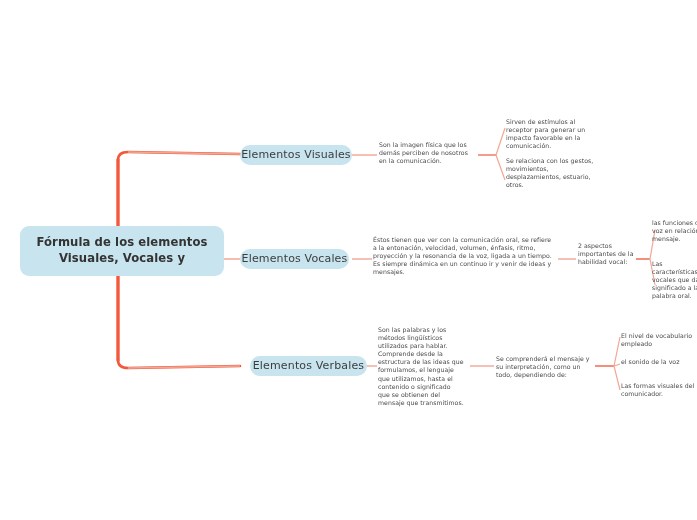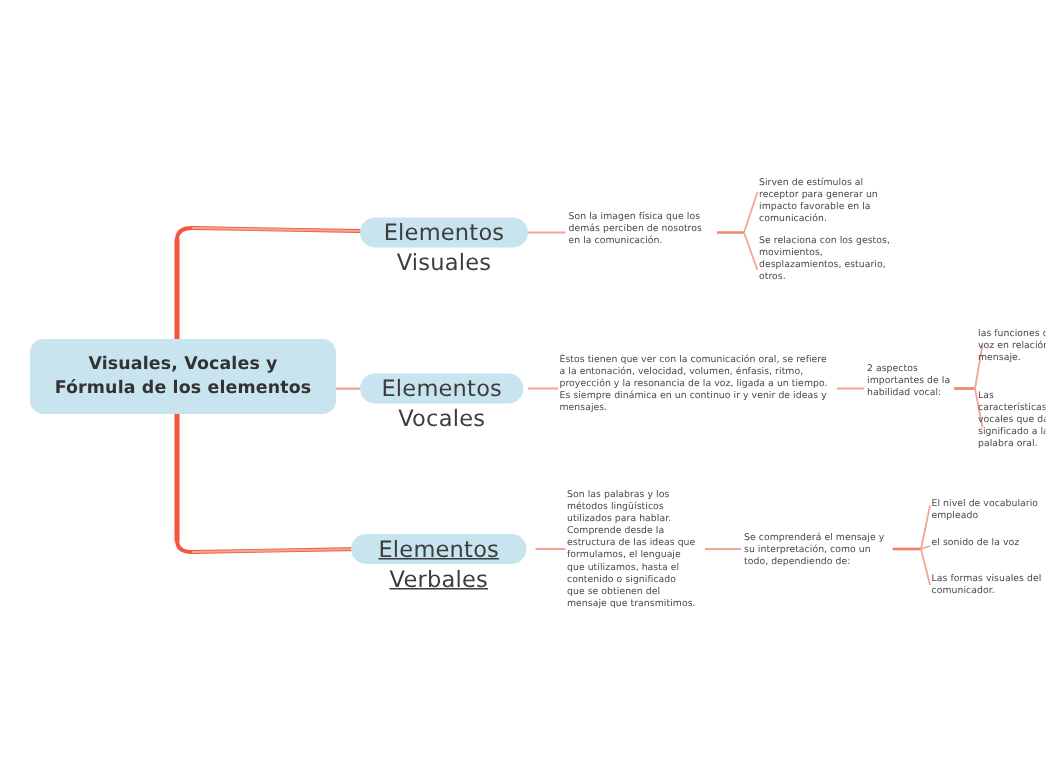--- a/index.html
+++ b/index.html
@@ -50,31 +50,31 @@
     letter-spacing: 0.1px;
     z-index: 5;
   }
   .root-node div { white-space: nowrap; }
 
   
   .pill {
     position: absolute;
     background: #c7e4ef;
     border-radius: 999px;
-    font-size: 15px;
+    font-size: 11px;
     color: #3d3d3d;
     text-align: center;
     line-height: 20px;
     height: 20px;
     z-index: 5;
     letter-spacing: 0.15px;
   }
   #pill-visuales { left: 240px; top: 145px; width: 112px; }
   #pill-vocales  { left: 240px; top: 249px; width: 109px; }
-  #pill-verbales { left: 234px; top: 356px; width: 117px; text-decoration: underline; }
+  #pill-verbales { left: 250px; top: 356px; width: 117px; }
 
   
   .txt {
     position: absolute;
     font-size: 6.2px;
     line-height: 8.1px;
     color: #4a4a4a;
     z-index: 4;
     letter-spacing: 0.04px;
   }
@@ -132,22 +132,22 @@
 
     <path d="M470,366 L494,366" stroke="#f2a694" stroke-width="1.4" fill="none"></path>
 
     <path d="M595,366 L614,366" stroke="#f2836c" stroke-width="1.8" fill="none"></path>
     <path d="M614,366 L620,337" stroke="#f2a694" stroke-width="1.2" fill="none"></path>
     <path d="M614,366 L620,364" stroke="#f2a694" stroke-width="1.2" fill="none"></path>
     <path d="M614,366 L620,390" stroke="#f2a694" stroke-width="1.2" fill="none"></path>
   </svg>
 
   <div class="root-node">
+    <div>Fórmula de los elementos</div>
     <div>Visuales, Vocales y</div>
-    <div>Fórmula de los elementos</div>
   </div>
 
   <div class="pill" id="pill-visuales">Elementos Visuales</div>
   <div class="pill" id="pill-vocales">Elementos Vocales</div>
   <div class="pill" id="pill-verbales">Elementos Verbales</div>
 
   <div class="txt" id="txt-vis-desc">Son la imagen física que los demás perciben de nosotros en la comunicación.</div>
   <div class="txt" id="txt-vis-a">Sirven de estímulos al receptor para generar un impacto favorable en la comunicación.</div>
   <div class="txt" id="txt-vis-b">Se relaciona con los gestos, movimientos, desplazamientos, estuario, otros.</div>
 

